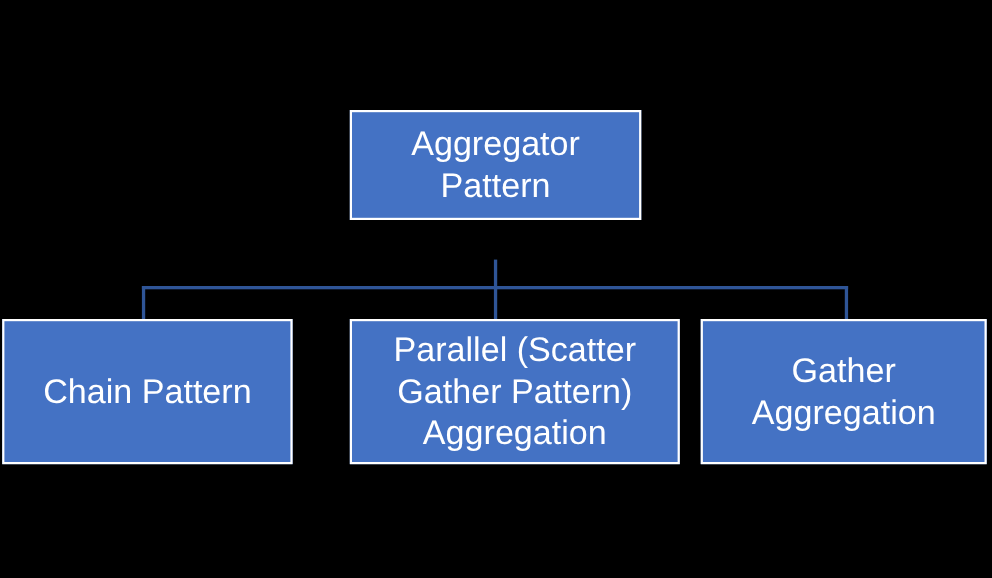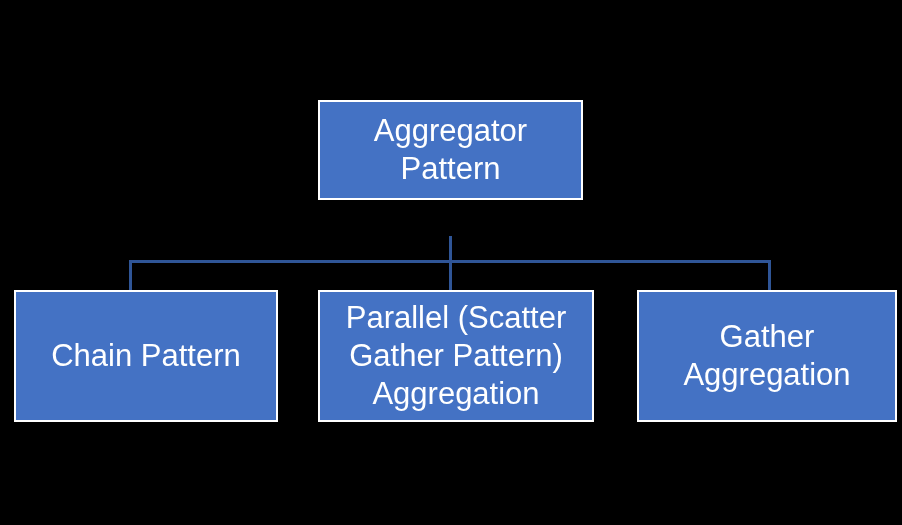--- a/index.html
+++ b/index.html
@@ -23,22 +23,22 @@
     color: var(--text, #FFFFFF);
     display: flex;
     align-items: center;
     justify-content: center;
     text-align: center;
     font-size: 31px;
     line-height: 1.22;
     padding: 0 8px;
   }
   .node-root   { left: 318px; top: 100px; width: 265px; height: 100px; }
-  .node-left   { left: 14px;   top: 290px; width: 264px; height: 132px; }
-  .node-middle { left: 318px; top: 290px; width: 276px; height: 132px; }
+  .node-left   { left: 2px;   top: 290px; width: 264px; height: 132px; }
+  .node-middle { left: 318px; top: 290px; width: 300px; height: 132px; }
   .node-right  { left: 637px; top: 290px; width: 260px; height: 132px; }
   .connector {
     position: absolute;
     background: var(--connector, #2F5597);
   }
   .conn-stem       { left: 449px; top: 236px; width: 3px;   height: 27px; }
   .conn-bus        { left: 129px; top: 260px; width: 642px; height: 3px;  }
   .conn-drop-left  { left: 129px; top: 260px; width: 3px;   height: 30px; }
   .conn-drop-mid   { left: 449px; top: 260px; width: 3px;   height: 30px; }
   .conn-drop-right { left: 768px; top: 260px; width: 3px;   height: 30px; }

